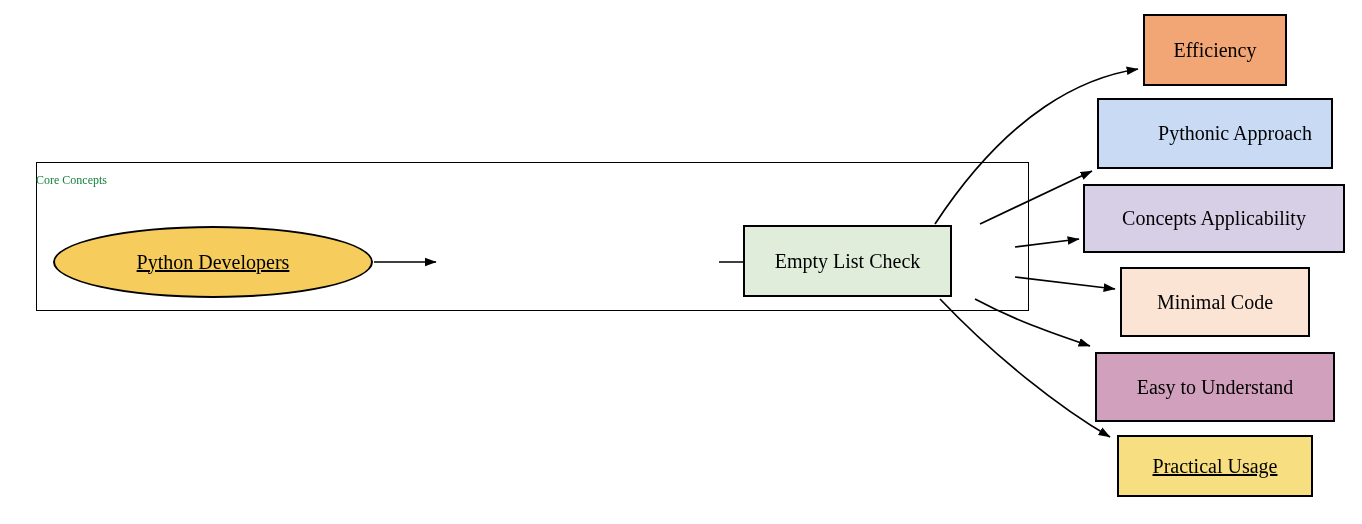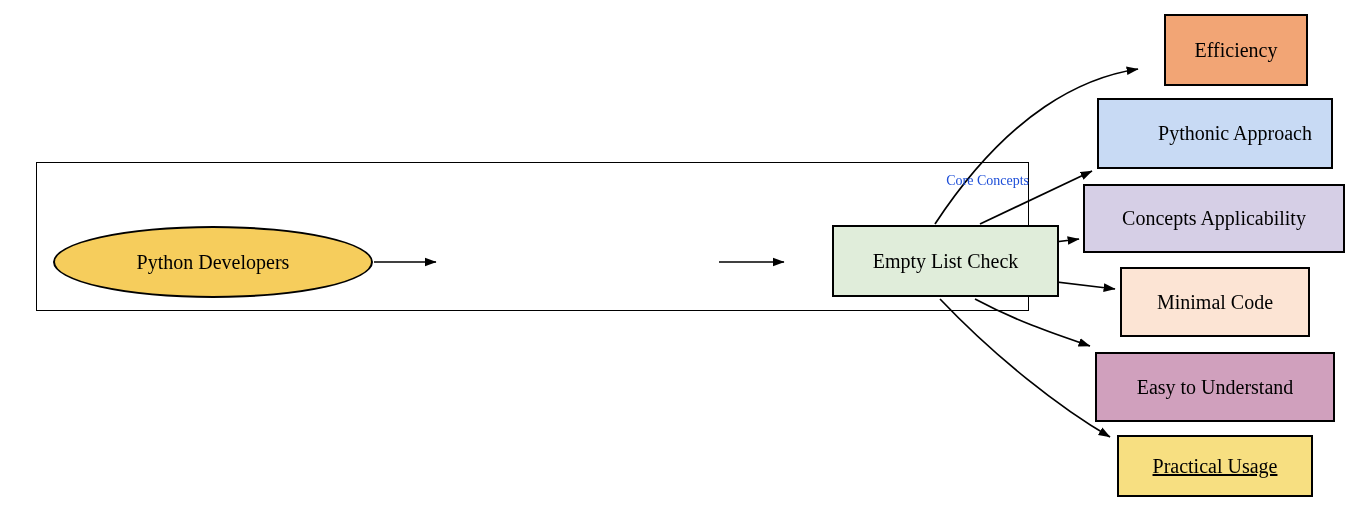--- a/index.html
+++ b/index.html
@@ -22,39 +22,39 @@
   }
   .cluster-frame {
     position: absolute;
     border: 1.5px solid #000000;
     background: transparent;
     z-index: 0;
     box-sizing: border-box;
   }
   .cluster-label {
     position: absolute;
-    text-align: right;
-    font-size: 14px;
-    color: #1d4ed8;
+    text-align: left;
+    font-size: 12px;
+    color: #15803d;
     z-index: 2;
   }
   .node {
     position: absolute;
     border: 2px solid #000000;
     box-sizing: border-box;
     display: flex;
     align-items: center;
     justify-content: center;
     font-size: 20px;
     color: #000000;
     text-align: center;
     z-index: 2;
     white-space: nowrap;
   }
-  .node.ellipse { border-radius: 50%; }
+  .node.ellipse { border-radius: 50%; text-decoration: underline; }
   .edge {
     stroke: #000000;
     stroke-width: 1.7;
     fill: none;
   }
 </style>
 </head>
 <body>
 
 <div id="canvas">
@@ -75,23 +75,23 @@
     <path class="edge" d="M 940,299 C 995,357 1060,408 1110,437" marker-end="url(#arrow)"></path>
   </svg>
 
   <div class="cluster-frame" style="left:36px; top:162px; width:993px; height:149px;"></div>
 
   <div class="cluster-label" style="left:36px; top:173px; width:993px;">Core Concepts</div>
 
   <div class="node ellipse" style="left: 53px; top: 226px; width: 320px; height: 72px; background-color: rgb(246, 205, 92);">Python Developers</div>
 
 
-  <div class="node" style="left: 832px; top: 225px; width: 227px; height: 72px; background-color: rgb(224, 237, 218);">Empty List Check</div>
+  <div class="node" style="left: 743px; top: 225px; width: 209px; height: 72px; background-color: rgb(224, 237, 218);">Empty List Check</div>
 
-  <div class="node" style="left: 1143px; top: 14px; width: 144px; height: 72px; background-color: rgb(242, 165, 117); margin-left: 21px;">Efficiency</div>
+  <div class="node" style="left: 1143px; top: 14px; width: 144px; height: 72px; background-color: rgb(242, 165, 117);">Efficiency</div>
 
   <div class="node" style="left: 1097px; top: 98px; width: 236px; height: 71px; background-color: rgb(200, 218, 244); padding-left: 40px;">Pythonic Approach</div>
 
   <div class="node" style="left: 1083px; top: 184px; width: 262px; height: 69px; background-color: rgb(214, 207, 230);">Concepts Applicability</div>
 
   <div class="node" style="left: 1120px; top: 267px; width: 190px; height: 70px; background-color: rgb(252, 228, 212);">Minimal Code</div>
 
   <div class="node" style="left: 1095px; top: 352px; width: 240px; height: 70px; background-color: rgb(208, 160, 189); text-align: right;">Easy to Understand</div>
 
   <div class="node" style="left: 1117px; top: 435px; width: 196px; height: 62px; background-color: rgb(247, 223, 129); text-decoration: underline;">Practical Usage</div>

